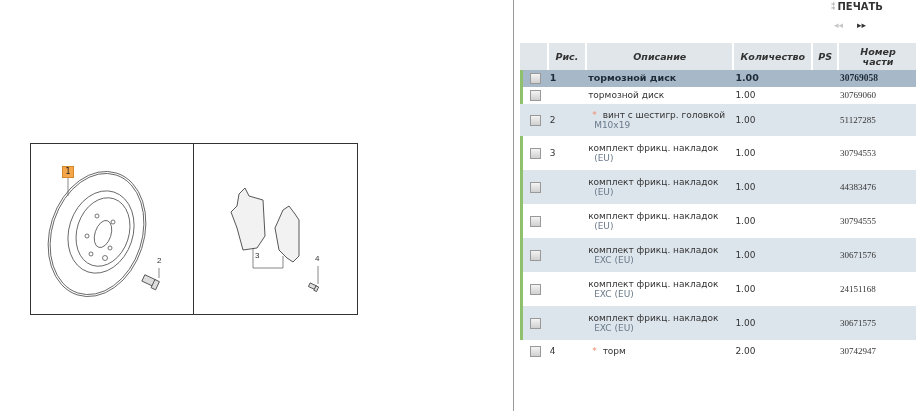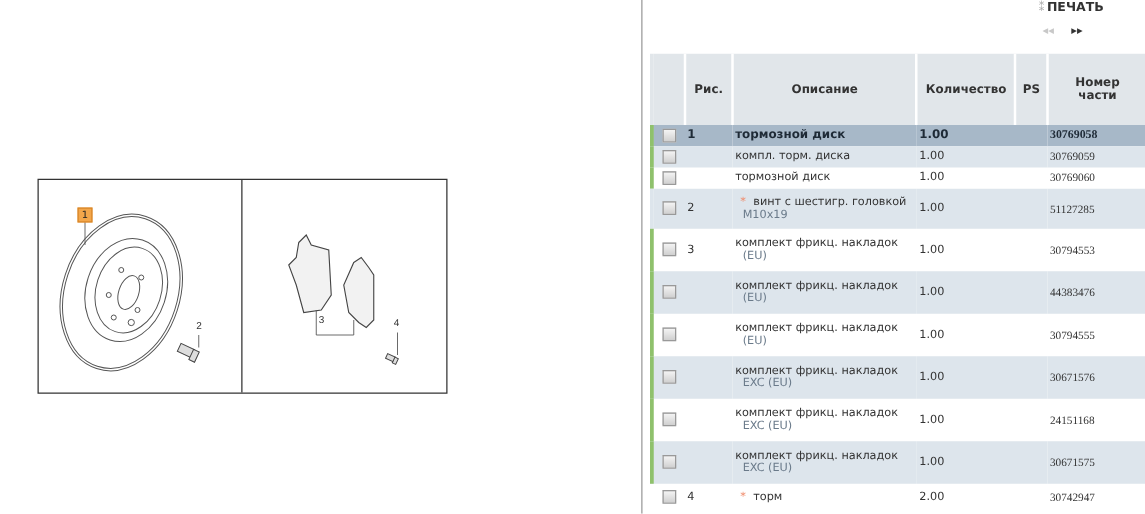--- a/index.html
+++ b/index.html
@@ -43,20 +43,21 @@
   .nav .next { color:#333; }
 
   table.parts {
     position:absolute; left:6px; top:43px; width:397px; border-collapse:collapse;
     font-size:9px;
   }
   table.parts th {
     background:#e1e6ea; color:#333; font-weight:bold; font-size:9.5px;
     height:27px; padding:0 2px; text-align:center; border-right:2px solid #fff;
     line-height:10px;
+    font-style:italic;
   }
   table.parts th.pn { border-right:none; }
   table.parts td {
     padding:0 2px; vertical-align:middle; color:#333; font-size:9px; line-height:10.5px;
   }
   tr.row td.bar { width:3px; padding:0; }
   tr.row.green td.bar { background:#8fc16c; }
   tr.row.alt { background:#dde5ec; }
   tr.row.sel { background:#a7b8c8; }
   tr.row.sel td { font-weight:bold; color:#1e2a36; font-size:9.5px; }
@@ -131,42 +132,33 @@
 
   <table class="parts">
     <thead>
       <tr>
         <th style="width:3px;padding:0;background:#e1e6ea;border-right:none;"></th>
         <th style="width:18px;"></th>
         <th style="width:30px;">Рис.</th>
         <th>Описание</th>
         <th>Количество</th>
         <th>PS</th>
-        <th class="pn" style="padding:15px 8px;">Номер части</th>
+        <th class="pn" style="padding:0 8px;">Номер части</th>
       </tr>
     </thead>
     <tbody>
       <tr class="row sel green" style="height:17px;">
         <td class="bar"></td>
         <td class="chk"><span class="cb"></span></td>
         <td class="fig">1</td>
         <td class="desc">тормозной диск</td>
         <td class="qty">1.00</td>
         <td class="ps"></td>
         <td class="pn">30769058</td>
       </tr>
-      <tr class="row alt green" style="height:17px;">
-        <td class="bar"></td>
-        <td class="chk"><span class="cb"></span></td>
-        <td class="fig"></td>
-        <td class="desc">компл. торм. диска</td>
-        <td class="qty">1.00</td>
-        <td class="ps"></td>
-        <td class="pn">30769059</td>
-      </tr>
       <tr class="row green" style="height:17px;">
         <td class="bar"></td>
         <td class="chk"><span class="cb"></span></td>
         <td class="fig"></td>
         <td class="desc">тормозной диск</td>
         <td class="qty">1.00</td>
         <td class="ps"></td>
         <td class="pn">30769060</td>
       </tr>
       <tr class="row alt" style="height:32px;">

